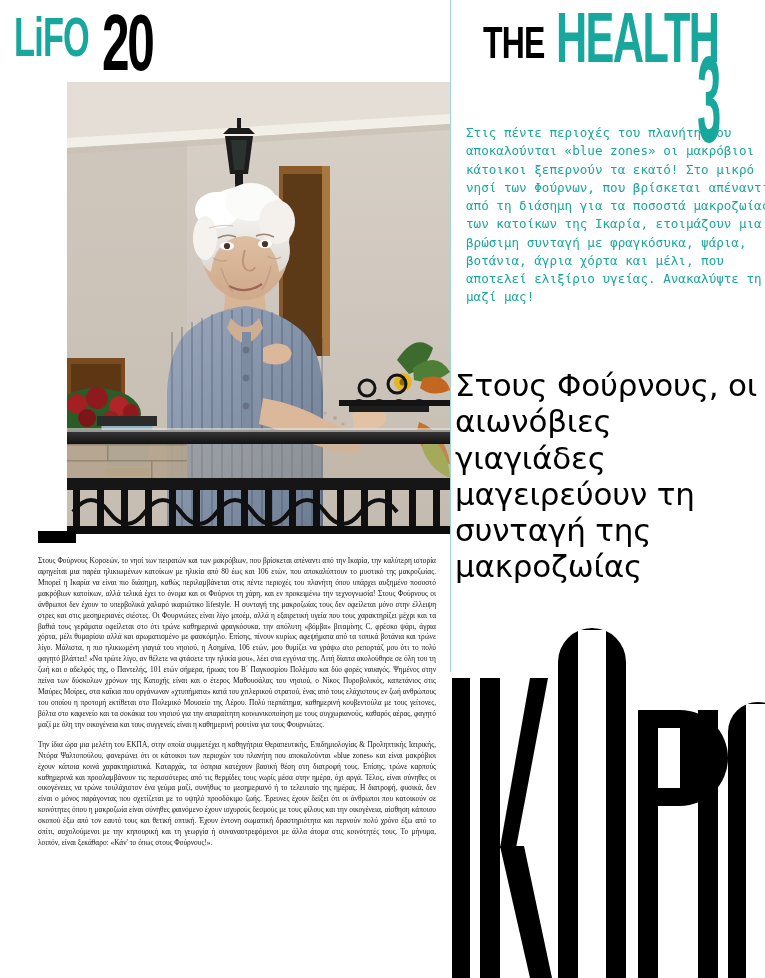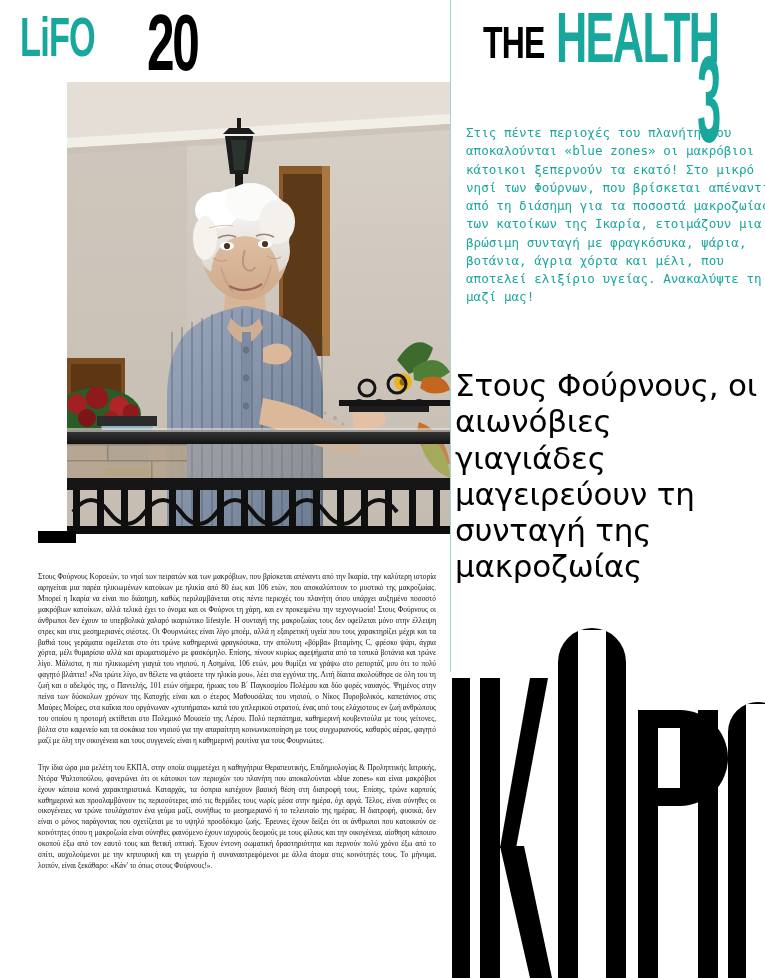--- a/index.html
+++ b/index.html
@@ -6,21 +6,21 @@
   body{
     width:765px;height:978px;
     background:#ffffff;
     font-family:"Liberation Sans",sans-serif;
     overflow:hidden;
     position:relative;
   }
   .page{position:relative;width:765px;height:978px;overflow:hidden;background:#fff;}
 
   
-  .masthead{position:absolute;left:20px;top:14px;display:flex;align-items:flex-start;z-index:40;gap:39px;}
+  .masthead{position:absolute;left:14px;top:14px;display:flex;align-items:flex-start;z-index:40;}
   .mh-lifo{
     font-family:"Liberation Sans Narrow","Liberation Sans",sans-serif;
     font-weight:bold;font-size:44px;line-height:0.82;
     color:#18a79d;letter-spacing:-1px;
     transform:scaleX(0.78) scaleY(1.28);transform-origin:left top;
   }
   .mh-20{
     font-family:"Liberation Sans Narrow","Liberation Sans",sans-serif;
     font-weight:bold;font-size:62px;line-height:0.78;
     color:#000;letter-spacing:-3px;
@@ -79,21 +79,21 @@
 
   
   .blackbar{position:absolute;left:38px;top:531px;width:38px;height:12px;background:#000;z-index:20;}
   .bodytext{
     position:absolute;left:38px;top:556px;width:398px;
     font-family:"Liberation Serif","DejaVu Serif",serif;
     font-size:7.4px;line-height:1.475;color:#111;
     text-align:justify;
     z-index:20;
   }
-  .bodytext p{margin:16px 0 9px 0;}
+  .bodytext p{margin:0 0 9px 0;}
   .bodytext p:last-child{margin-bottom:0;}
 </style>
 </head>
 <body>
 
 <div class="page">
 
   <div class="masthead">
     <span class="mh-lifo">LiFO</span>
     <span class="mh-20">20</span>

